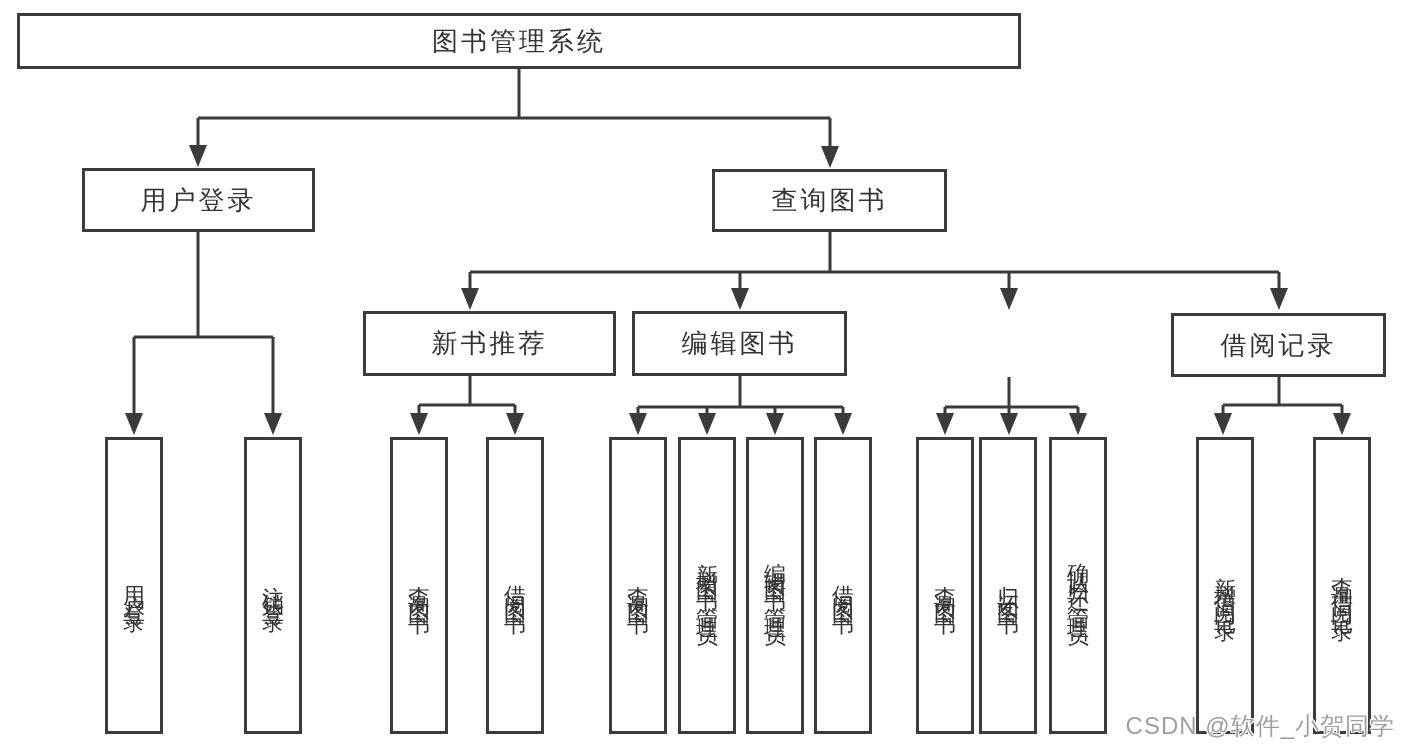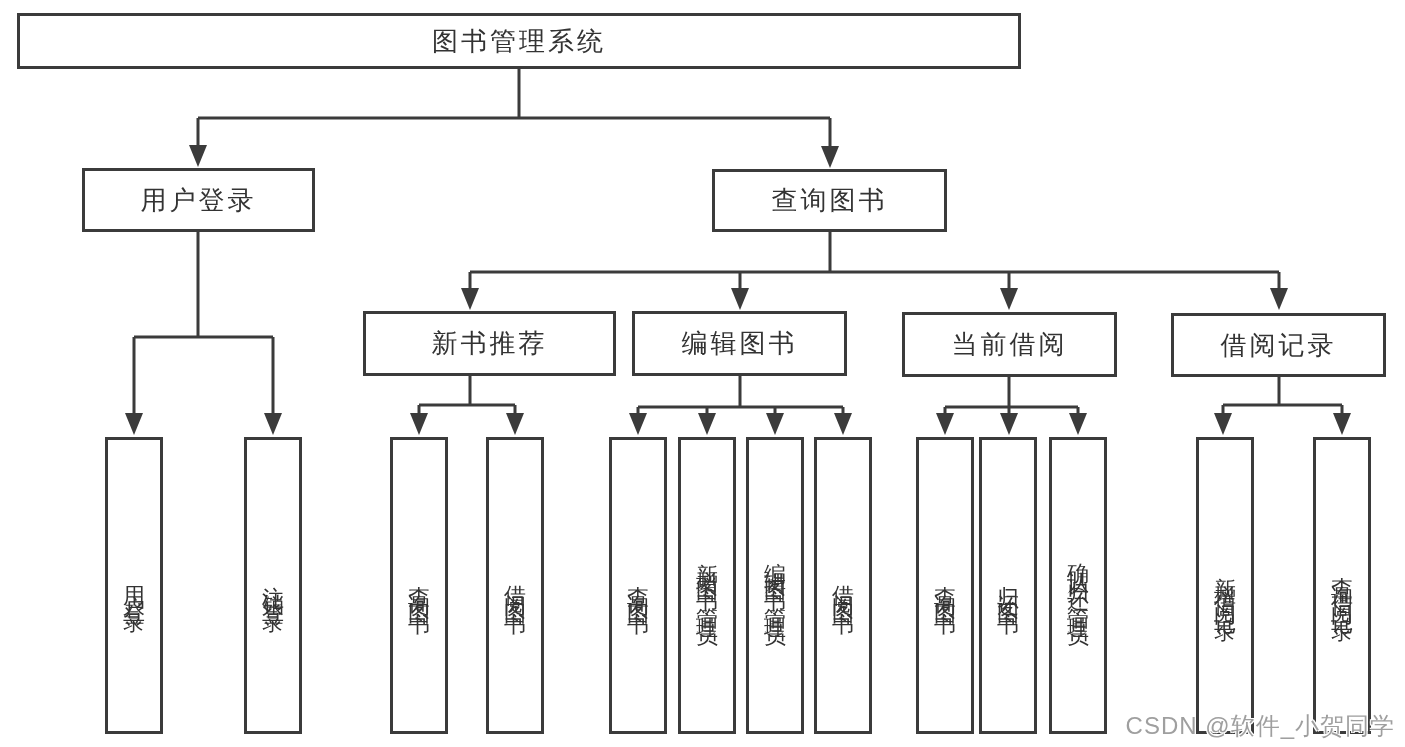--- a/index.html
+++ b/index.html
@@ -119,21 +119,20 @@
     </g>
   </svg>
 
   <div class="box hbox" id="n-root">图书管理系统</div>
 
   <div class="box hbox" id="n-login">用户登录</div>
   <div class="box hbox" id="n-mgmt">查询图书</div>
 
   <div class="box hbox" id="n-rec">新书推荐</div>
   <div class="box hbox" id="n-borrow">编辑图书</div>
-  <div class="box hbox" id="n-cur">当前借阅</div>
   <div class="box hbox" id="n-hist">借阅记录</div>
 
   <div class="box leaf" id="l1">
     <span class="vlabel">用户登录</span>
   </div>
   <div class="box leaf" id="l2">
     <span class="vlabel">注销登录</span>
   </div>
   <div class="box leaf" id="l3">
     <span class="vlabel">查询图书</span>

